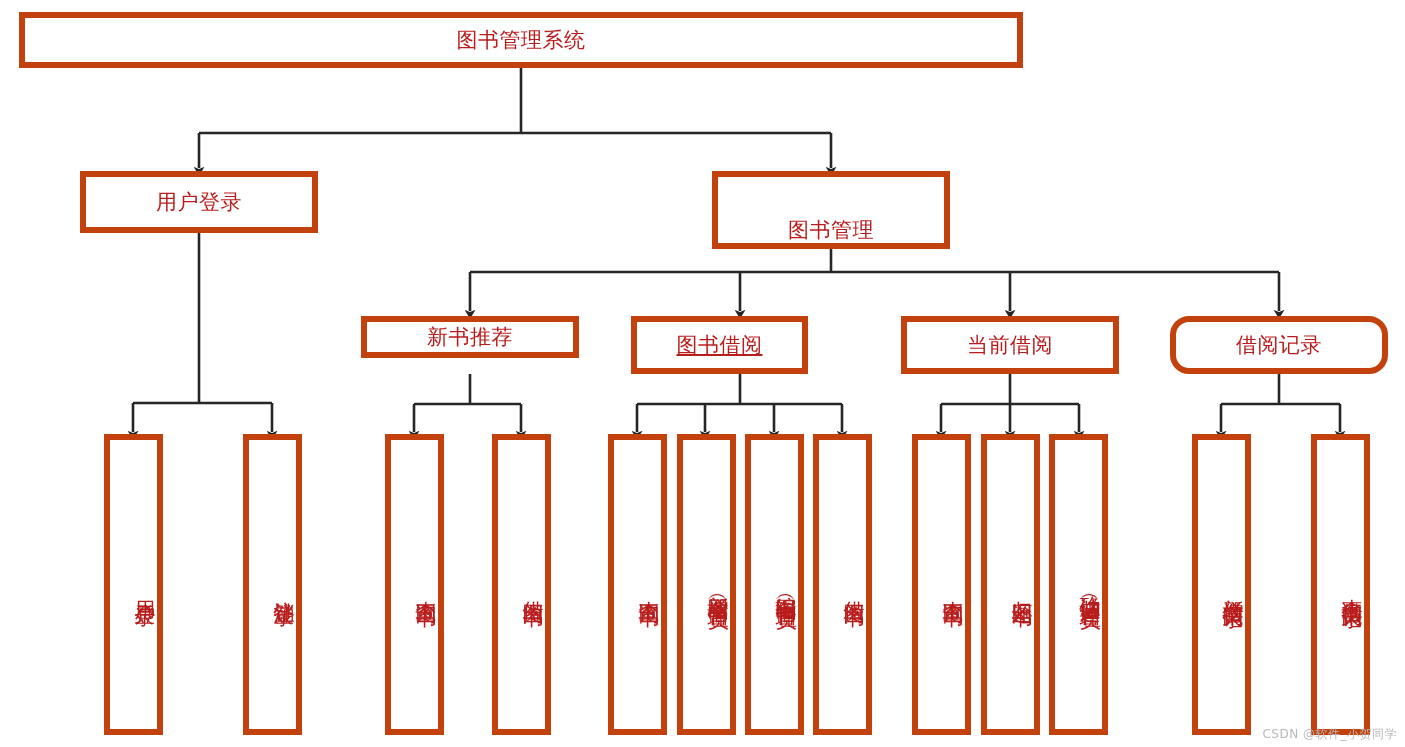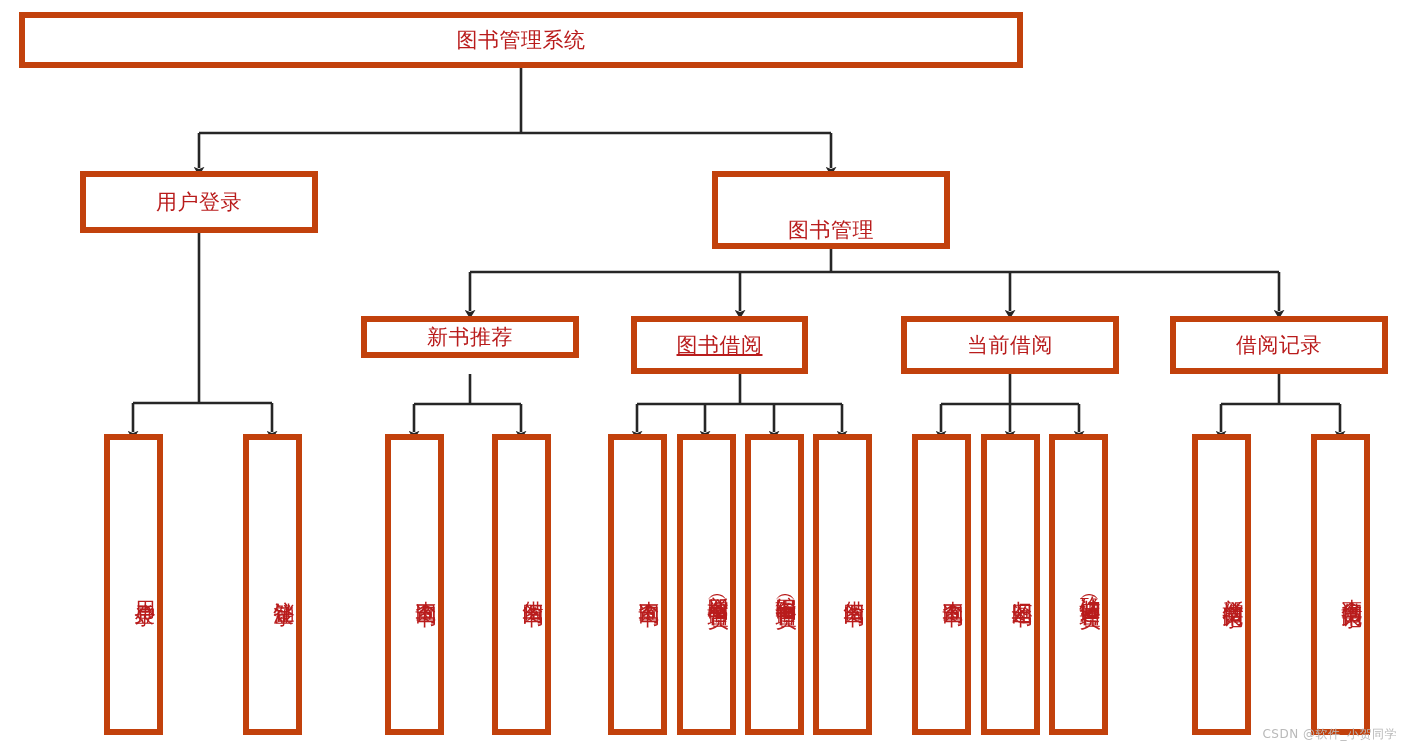--- a/index.html
+++ b/index.html
@@ -136,21 +136,21 @@
 
   <div class="node horiz" style="left:361px; top:316px; width:218px; height:42px;">
     <span>新书推荐</span>
   </div>
   <div class="node horiz" style="left:631px; top:316px; width:177px; height:58px;text-decoration:underline;">
     <span>图书借阅</span>
   </div>
   <div class="node horiz" style="left:901px; top:316px; width:218px; height:58px;">
     <span>当前借阅</span>
   </div>
-  <div class="node horiz" style="left:1170px; top:316px; width:218px; height:58px;">
+  <div class="node horiz" style="left:1170px; top:316px; width:218px; height:58px;border-radius:19px;">
     <span>借阅记录</span>
   </div>
 
   <div class="node vert" style="left:104px; top:434px; width:59px; height:301px;">
     <span>用户登录</span>
   </div>
   <div class="node vert" style="left:243px; top:434px; width:59px; height:301px;">
     <span>注销登录</span>
   </div>
 

